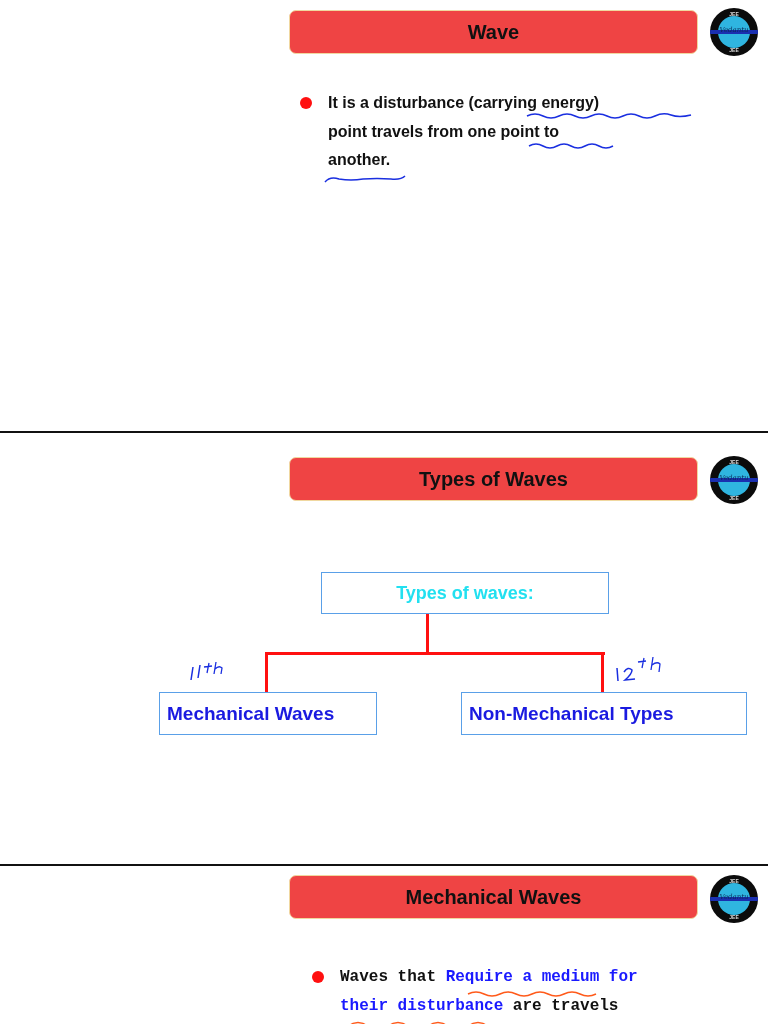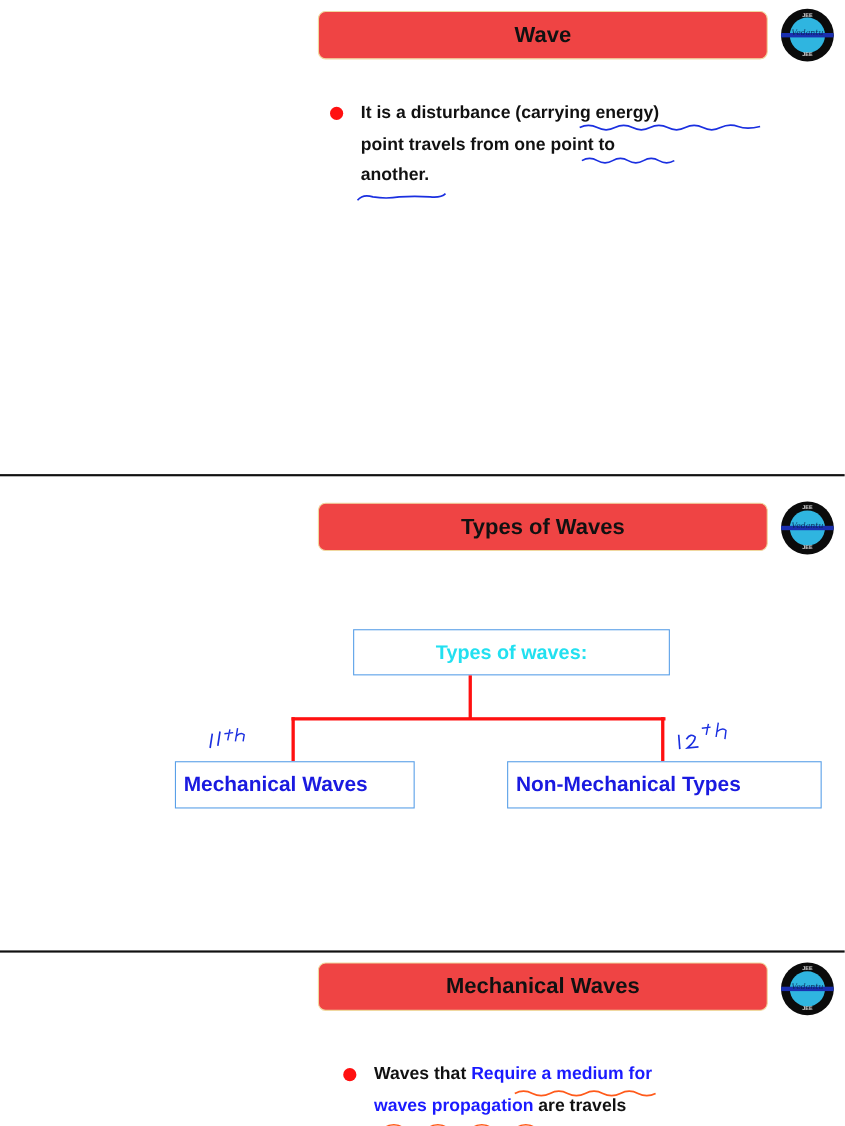--- a/index.html
+++ b/index.html
@@ -98,24 +98,24 @@
   <div class="header-bar" style="top:9px;">
     <span>Mechanical Waves</span>
   </div>
   <div class="logo" style="top:9px;">
     <div class="inner"></div>
       <div class="band"></div>
     <div class="jee" style="top:3px;">JEE</div>
     <div class="txt">Vedantu</div>
     <div class="jee" style="top:39px;">JEE</div>
   </div>
-  <div class="bullet-row" style="left:312px;top:97px;">
+  <div class="bullet-row" style="left:312px;top:97px;font-family:Liberation Mono, monospace;">
     <span class="dot"></span>
     <div class="btext" style="margin-left:16px;">
       <div><span>Waves that </span><span class="blue">Require a medium for</span></div>
-      <div><span class="blue">waves propagation</span><span> are travels</span></div>
+      <div><span class="blue">their disturbance</span><span> are travels</span></div>
     </div>
   </div>
   <svg class="annot" width="768" height="158">
     <path d="M468 128 q8 -4 16 0 t16 0 t16 0 t16 0 t16 0 t16 0 t16 0 t16 0" stroke="#ff5a1a" stroke-width="1.5" fill="none"></path>
     <path d="M348 160 q10 -7 20 0 t20 0 t20 0 t20 0 t20 0 t20 0 t20 0" stroke="#ff5a1a" stroke-width="1.5" fill="none"></path>
   </svg>
 </div>
 
 </body></html>

